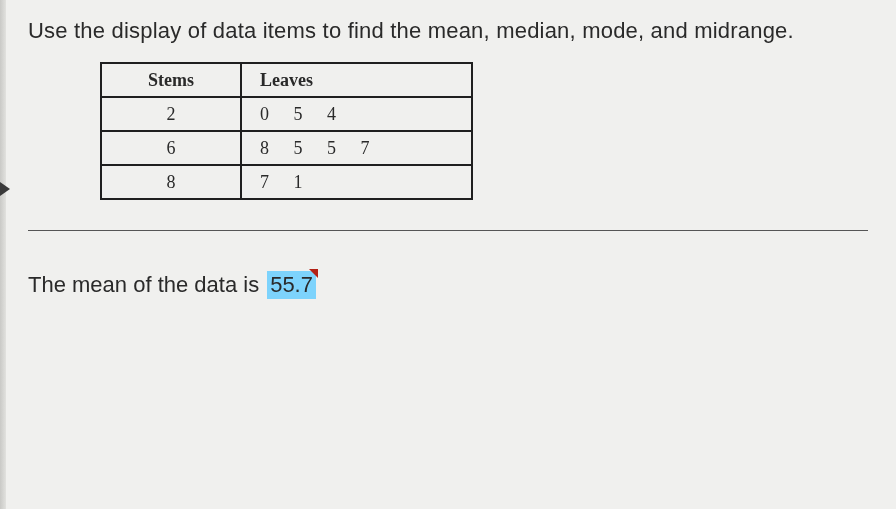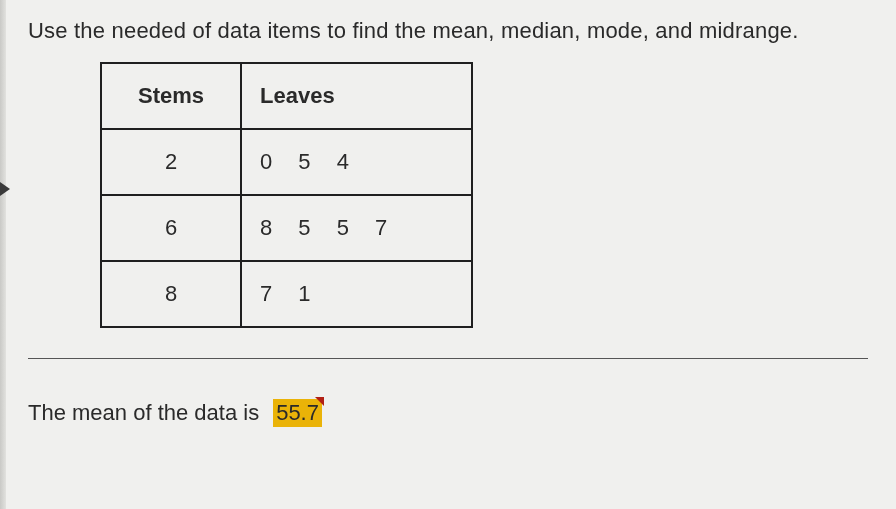--- a/index.html
+++ b/index.html
@@ -23,45 +23,46 @@
   }
   .table-wrap{
     margin-left: 72px;
     margin-bottom: 24px;
   }
   table.stem {
     border-collapse: collapse;
   }
   table.stem th, table.stem td {
     border: 2px solid #1f1f1f;
-    padding: 18px 0;
-    font-size: 22px;
+    padding: 2px 0;
+    font-size: 18px;
     line-height: 28px;
+    font-family: Liberation Serif, serif;
   }
   table.stem th.st-col { width: 140px; text-align:center; font-weight:bold;}
   table.stem th.lv-col { width: 231px; text-align:left; padding-left:18px; font-weight:bold;}
   table.stem td.st { text-align:center; }
   table.stem td.lv { text-align:left; padding-left:18px; letter-spacing: 10px; }
   .rule {
     border: none;
     border-top: 1.5px solid #555;
     margin: 30px 0 40px 0;
   }
   .answer-line{
     font-size:22px;
     margin-bottom: 34px;
     display:flex;
     align-items:center;
-    gap:14px;
+    gap:8px;
     flex-wrap:wrap;
   }
   .filled-answer{
     position:relative;
     padding: 1px 3px;
-    background: #eab308;
+    background: #7dd3fc;
   }
   .filled-answer::after{
     content:'';
     position:absolute;
     top:-2px; right:-2px;
     width:0;height:0;
     border-left:9px solid transparent;
     border-top:9px solid #b22015;
   }
   .empty-box{
@@ -89,21 +90,21 @@
   }
 </style>
 </head>
 <body>
 
 <div class="left-edge"></div>
 <div class="arrow-hint"></div>
 
 <div class="page">
 
-  <div class="question">Use the needed of data items to find the mean, median, mode, and midrange.</div>
+  <div class="question">Use the display of data items to find the mean, median, mode, and midrange.</div>
 
   <div class="table-wrap">
     <table class="stem">
       <tbody>
           <tr>
         <th class="st-col">Stems</th>
         <th class="lv-col">Leaves</th>
       </tr>
       <tr>
         <td class="st">2</td>

